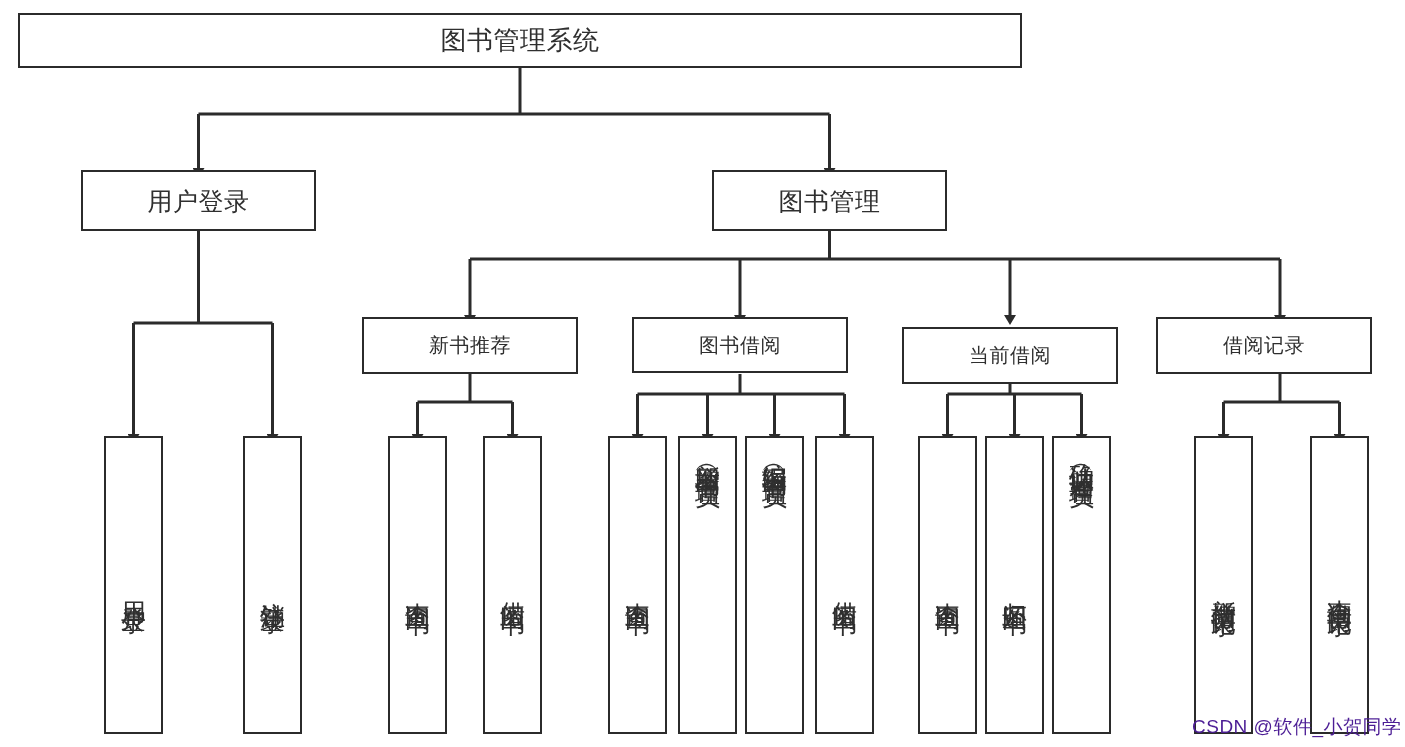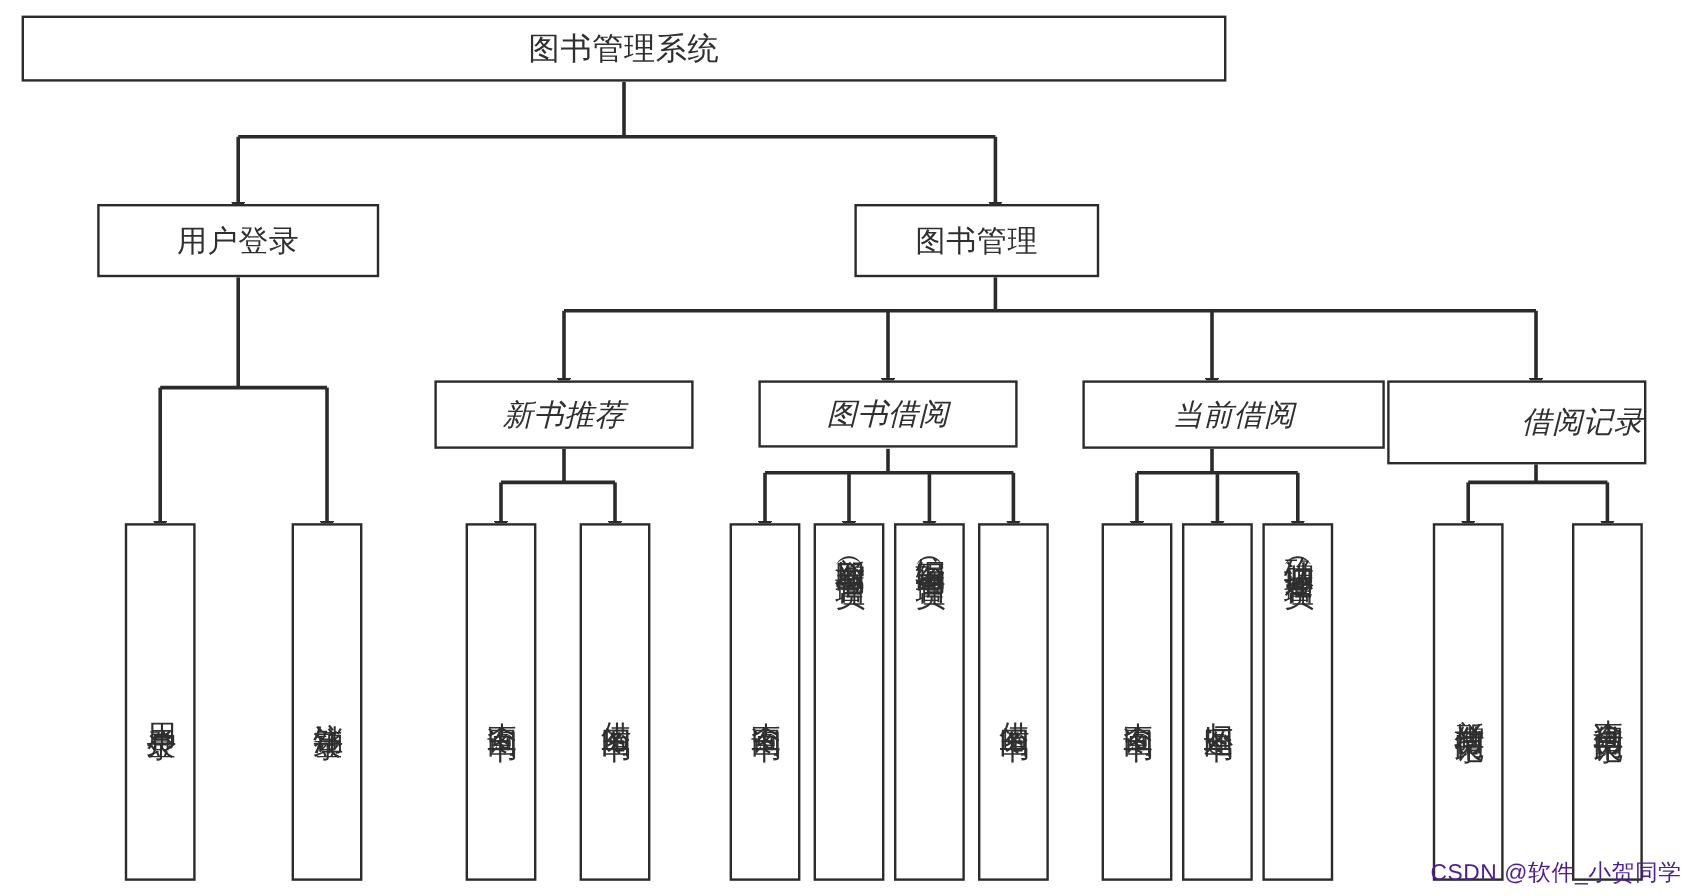--- a/index.html
+++ b/index.html
@@ -42,22 +42,21 @@
     line-height: 1.12;
     white-space: nowrap;
   }
   .node-root .label {
     font-size: 26px;
   }
   .node-l2 .label {
     font-size: 25px;
   }
   .node-l3 .label {
-    font-size: 25px;
-    font-style: italic;
+    font-size: 20px;
   }
   .node-leaf {
     border-width: 2px;
     align-items: flex-start;
     padding-top: 6px;
   }
   .node-leaf .label {
     font-size: 25px;
     writing-mode: vertical-rl;
     text-orientation: upright;
@@ -124,33 +123,33 @@
       </g>
   </svg>
 
   <div id="node-layer">
       <div class="node node-root" style="left: 18px; top: 13px; width: 1004px; height: 55px;">
         <span class="label">图书管理系统</span>
       </div>
       <div class="node node-l2" style="left: 81px; top: 170px; width: 235px; height: 61px;">
         <span class="label">用户登录</span>
       </div>
-      <div class="node node-l2" style="left: 712px; top: 170px; width: 204px; height: 61px;">
+      <div class="node node-l2" style="left: 712px; top: 170px; width: 235px; height: 61px;">
         <span class="label">图书管理</span>
       </div>
       <div class="node node-l3" style="left: 362px; top: 317px; width: 216px; height: 57px;">
         <span class="label">新书推荐</span>
       </div>
       <div class="node node-l3" style="left: 632px; top: 317px; width: 216px; height: 56px;">
         <span class="label">图书借阅</span>
       </div>
-      <div class="node node-l3" style="left: 902px; top: 317px; width: 252px; height: 57px; align-items: center;">
+      <div class="node node-l3" style="left: 902px; top: 327px; width: 216px; height: 57px; align-items: center;">
         <span class="label">当前借阅</span>
       </div>
-      <div class="node node-l3" style="left: 1156px; top: 317px; width: 216px; height: 70px; justify-content: flex-end;">
+      <div class="node node-l3" style="left: 1156px; top: 317px; width: 216px; height: 57px;">
         <span class="label">借阅记录</span>
       </div>
       <div class="node node-leaf center-v" style="left: 104px; top: 436px; width: 59px; height: 298px;">
         <span class="label">用户登录</span>
       </div>
       <div class="node node-leaf center-v" style="left: 243px; top: 436px; width: 59px; height: 298px;">
         <span class="label">注销登录</span>
       </div>
       <div class="node node-leaf center-v" style="left: 388px; top: 436px; width: 59px; height: 298px;">
         <span class="label">查询图书</span>

